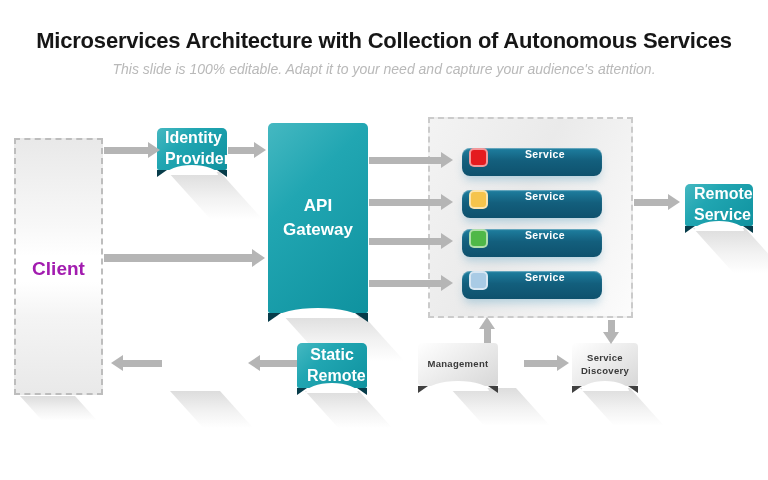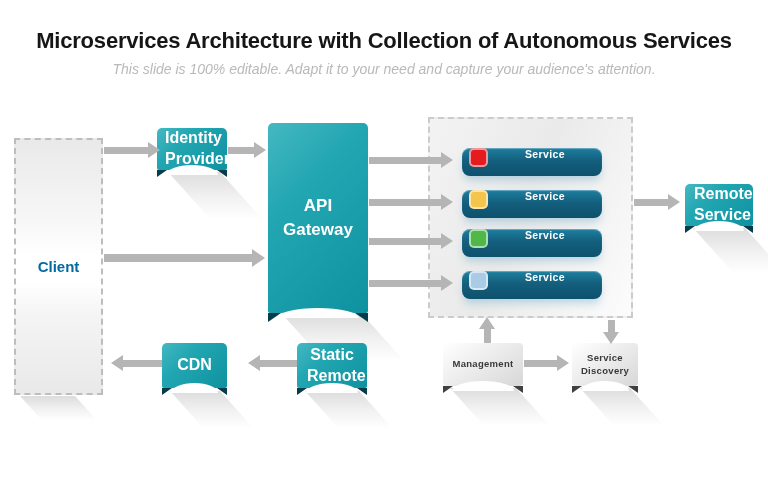--- a/index.html
+++ b/index.html
@@ -54,21 +54,21 @@
   .lbl-95{font-size:9.5px;letter-spacing:0.3px;}
   .gateway-label{font-size:17px;line-height:1.4;width:84px;}
   
   .client-box{
     position:absolute;z-index:1;box-sizing:border-box;
     border:2px dashed #bdbdbd;
     background:linear-gradient(to bottom,#e9e9e9 0%,#f8f8f8 34%,#ffffff 46%,#ffffff 56%,#f4f4f4 70%,#e9e9e9 100%);
   }
   .client-label{
     position:absolute;left:0;right:0;top:118px;text-align:center;
-    font-size:15px;font-weight:bold;color:#0369a1;
+    font-size:19px;font-weight:bold;color:#a21caf;
   }
   .client-label span{background:#ffffff;padding:2px 5px;}
   
   .ms-container{
     position:absolute;z-index:1;box-sizing:border-box;
     border:2px dashed #cbcbcb;
     background:linear-gradient(115deg,#f3f3f3 0%,#eaeaea 45%,#fcfcfc 100%);
   }
   .ms-title{
     position:absolute;left:0;right:0;top:5px;text-align:center;
@@ -142,31 +142,27 @@
   <div class="node teal ribbon" style="left:685px;top:184px;width:68px;height:42px;">
     <div class="notch"></div>
     <div class="node-label lbl-10" style="width:50px;">Remote Service</div>
   </div>
 
   <div class="node teal ribbon big-fold" style="left:268px;top:123px;width:100px;height:190px;">
     <div class="notch"></div>
     <div class="node-label gateway-label">API Gateway</div>
   </div>
 
-  <div class="node teal ribbon" style="left:162px;top:343px;width:65px;height:45px;">
-    <div class="notch"></div>
-    <div class="node-label lbl-10">CDN</div>
-  </div>
 
   <div class="node teal ribbon" style="left:297px;top:343px;width:70px;height:45px;">
     <div class="notch"></div>
     <div class="node-label lbl-10" style="width:50px;">Static Remote</div>
   </div>
 
-  <div class="node grayb ribbon" style="left:443px;top:343px;width:80px;height:43px;">
+  <div class="node grayb ribbon" style="left:418px;top:343px;width:80px;height:43px;">
     <div class="notch"></div>
     <div class="node-label lbl-95">Management</div>
   </div>
 
   <div class="node grayb ribbon" style="left:572px;top:343px;width:66px;height:43px;">
     <div class="notch"></div>
     <div class="node-label lbl-95" style="width:56px;">Service Discovery</div>
   </div>
 
   <div>

